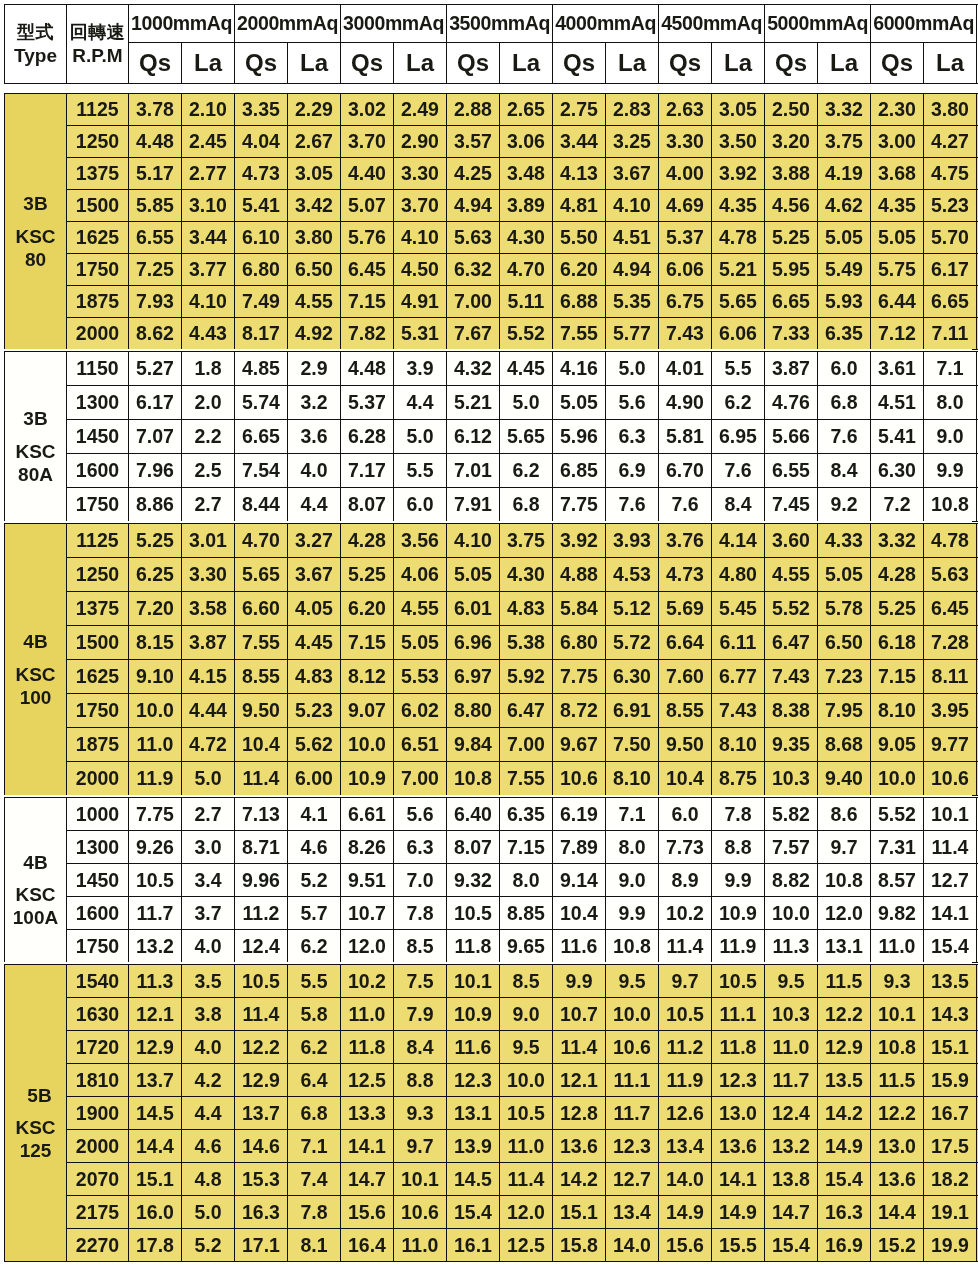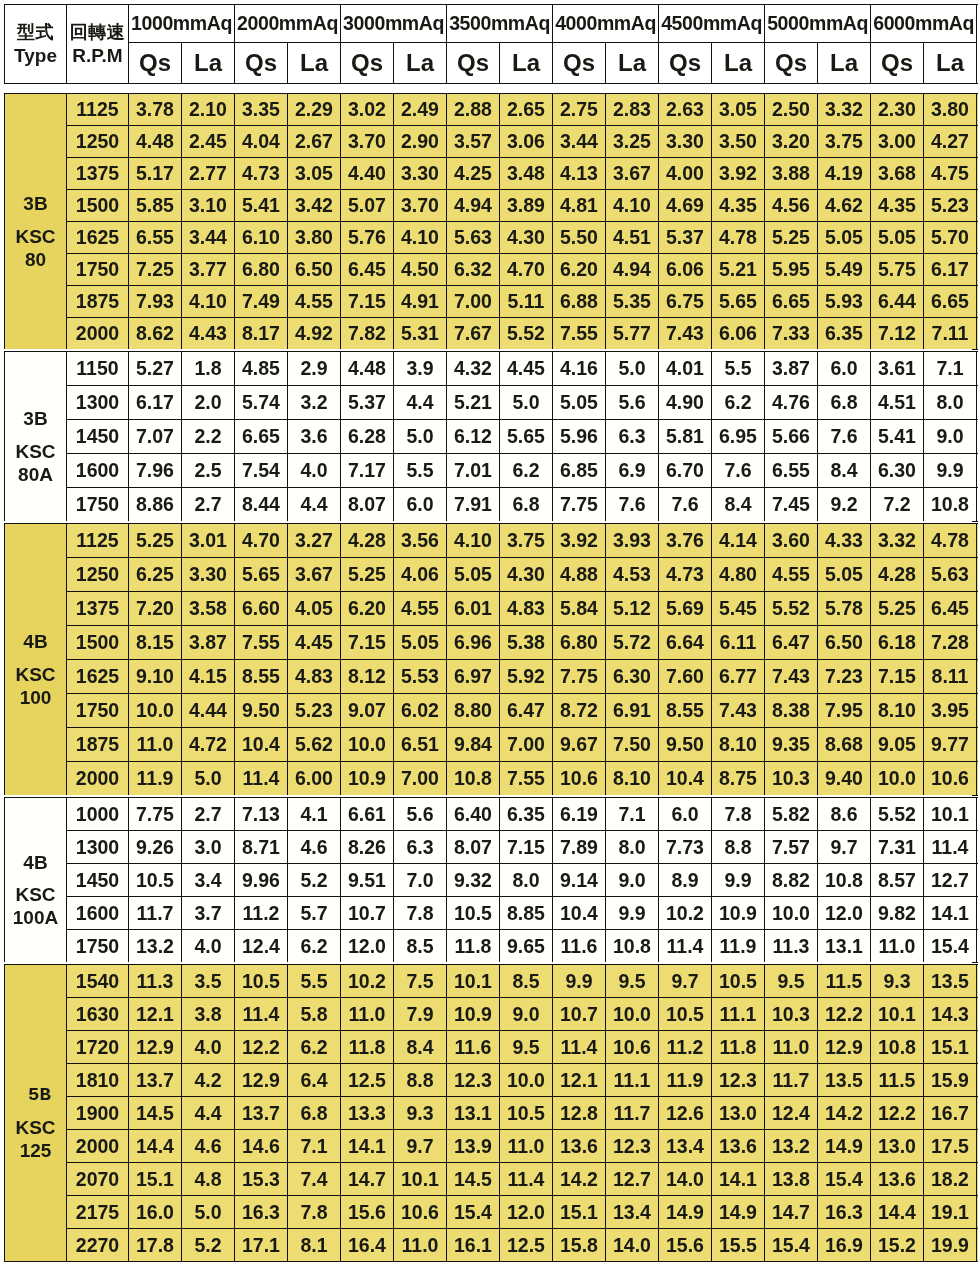--- a/index.html
+++ b/index.html
@@ -801,21 +801,21 @@
             <col style="width: 80px;">
           </colgroup>
           <tbody>
             <tr style="height: 33px;">
               <td class="type" rowspan="9">
                 <div style="position: relative; height: 100%;">
                   <div style="position: absolute; top: 3px; left: 0px; right: 0px; line-height: 1.22;">
                     <div>KSC</div>
                     <div>125</div>
                   </div>
-                  <div style="position: absolute; bottom: 6px; left: 8px; right: 0px; font-family: Liberation Mono, monospace;">5B</div>
+                  <div style="position: absolute; bottom: 6px; left: 8px; right: 0px;">5B</div>
                 </div>
               </td>
               <td class="rpm">1540</td>
               <td>11.3</td>
               <td>3.5</td>
               <td>10.5</td>
               <td>5.5</td>
               <td>10.2</td>
               <td>7.5</td>
               <td>10.1</td>

